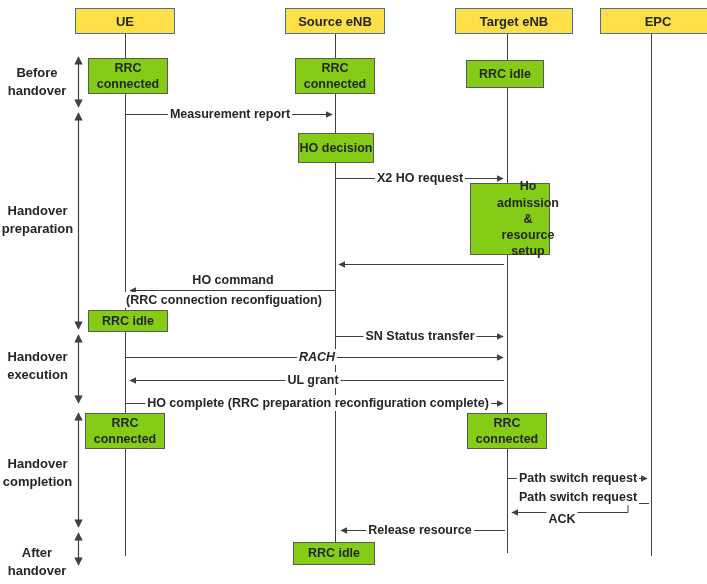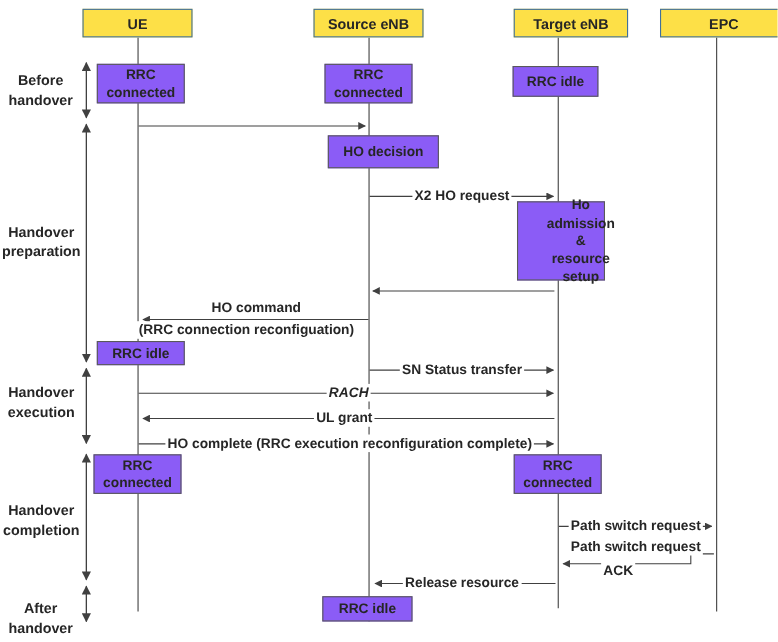--- a/index.html
+++ b/index.html
@@ -7,21 +7,21 @@
     position:relative;width:707px;height:584px;background:#fff;overflow:hidden;
     font-family:"Liberation Sans",sans-serif;color:#262626;
   }
   #lines{position:absolute;left:0;top:0;width:707px;height:584px;}
   .actor{
     position:absolute;height:26px;background:#fde047;border:1px solid #41719C;
     display:flex;align-items:center;justify-content:center;
     font-size:13px;font-weight:bold;box-sizing:border-box;
   }
   .statebox{
-    position:absolute;background:#8b5cf6;border:1px solid #595959;
+    position:absolute;background:#84cc16;border:1px solid #595959;
     display:flex;align-items:center;justify-content:center;text-align:center;
     font-size:12.5px;font-weight:bold;line-height:1.3;white-space:pre-line;
     box-sizing:border-box;
   }
   .phase{
     position:absolute;text-align:center;font-size:13px;font-weight:bold;
     line-height:1.35;white-space:pre-line;
   }
   .msg{
     position:absolute;transform:translateX(-50%);background:#fff;
@@ -60,56 +60,57 @@
     <line x1="126" y1="357.5" x2="503" y2="357.5" stroke="#404040" stroke-width="1" marker-end="url(#ah)"></line>
     <line x1="504" y1="380.5" x2="130" y2="380.5" stroke="#404040" stroke-width="1" marker-end="url(#ah)"></line>
     <line x1="126" y1="403.5" x2="503" y2="403.5" stroke="#404040" stroke-width="1" marker-end="url(#ah)"></line>
     <line x1="508" y1="478.5" x2="647" y2="478.5" stroke="#404040" stroke-width="1" marker-end="url(#ah)"></line>
     <polyline points="649,503.5 628,503.5 628,512.5 512,512.5" fill="none" stroke="#404040" stroke-width="1" marker-end="url(#ah)"></polyline>
     <line x1="505" y1="530.5" x2="341" y2="530.5" stroke="#404040" stroke-width="1" marker-end="url(#ah)"></line>
   </svg>
 
   <div class="actor" style="left:75px;top:8px;width:100px;">UE</div>
   <div class="actor" style="left:285px;top:8px;width:100px;">Source eNB</div>
-  <div class="actor" style="left:455px;top:8px;width:104px;margin-left:12px;">Target eNB</div>
+  <div class="actor" style="left:455px;top:8px;width:118px;">Target eNB</div>
   <div class="actor" style="left:600px;top:8px;width:116px;">EPC</div>
 
   <div class="phase" style="left:2px;top:64px;width:70px;">Before
 handover</div>
   <div class="phase" style="left:0px;top:202px;width:75px;">Handover
 preparation</div>
   <div class="phase" style="left:0px;top:348px;width:75px;">Handover
 execution</div>
   <div class="phase" style="left:0px;top:455px;width:75px;">Handover
 completion</div>
   <div class="phase" style="left:2px;top:527px;width:70px;margin-top:17px;">After
 handover</div>
 
   <div class="statebox" style="left:88px;top:58px;width:80px;height:36px;">RRC
 connected</div>
   <div class="statebox" style="left:295px;top:58px;width:80px;height:36px;">RRC
 connected</div>
   <div class="statebox" style="left:466px;top:60px;width:78px;height:28px;">RRC idle</div>
-  <div class="statebox" style="left:298px;top:123px;width:101px;height:30px;">HO decision</div>
+  <div class="statebox" style="left:298px;top:133px;width:76px;height:30px;">HO decision</div>
   <div class="statebox" style="left:470px;top:183px;width:80px;height:72px;padding-left:36px;">Ho
 admission
 &amp; resource
 setup</div>
   <div class="statebox" style="left:88px;top:310px;width:80px;height:22px;">RRC idle</div>
   <div class="statebox" style="left:85px;top:413px;width:80px;height:36px;">RRC
 connected</div>
   <div class="statebox" style="left:467px;top:413px;width:80px;height:36px;">RRC
 connected</div>
   <div class="statebox" style="left:293px;top:542px;width:82px;height:23px;">RRC idle</div>
 
+  <div class="msg" style="left:230px;top:106px;">Measurement report</div>
   <div class="msg" style="left:420px;top:170px;">X2 HO request</div>
   <div class="msg" style="left:233px;top:272px;">HO command</div>
   <div class="msg" style="left:420px;top:328px;">SN Status transfer</div>
   <div class="msg" style="left:224px;top:292px;">(RRC connection reconfiguation)</div>
   <div class="msg" style="left:317px;top:349px;font-style:italic;">RACH</div>
   <div class="msg" style="left:313px;top:372px;">UL grant</div>
-  <div class="msg" style="left:318px;top:395px;">HO complete (RRC execution reconfiguration complete)</div>
+  <div class="msg" style="left:318px;top:395px;">HO complete (RRC preparation reconfiguration complete)</div>
   <div class="msg" style="left:578px;top:470px;">Path switch request</div>
   <div class="msg" style="left:578px;top:489px;">Path switch request</div>
   <div class="msg" style="left:562px;top:511px;">ACK</div>
   <div class="msg" style="left:420px;top:522px;">Release resource</div>
 
 </div>
 
 </body></html>

